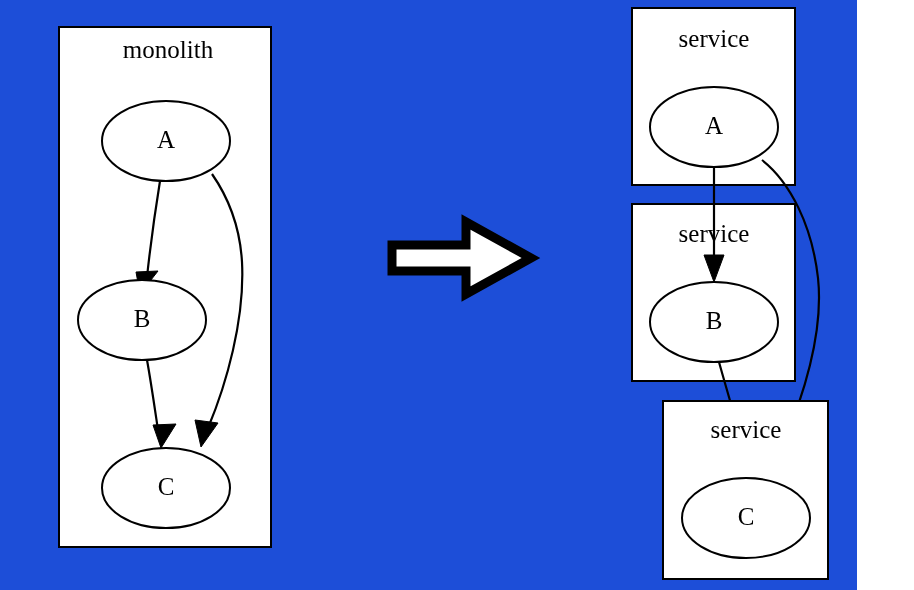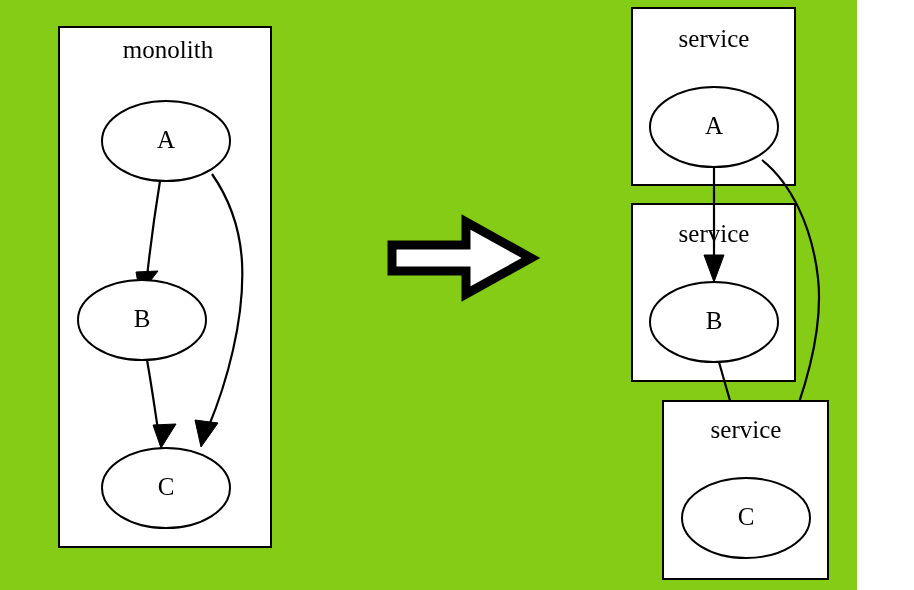--- a/index.html
+++ b/index.html
@@ -10,21 +10,21 @@
   body {
     width: 914px;
     height: 590px;
     font-family: "Liberation Serif", "DejaVu Serif", serif;
     overflow: hidden;
   }
   #diagram-root {
     position: relative;
     width: 857px;
     height: 590px;
-    background: #84cc16;
+    background: #1d4ed8;
   }
   svg#graph {
     display: block;
     width: 914px;
     height: 590px;
   }
   .cluster-box {
     fill: #ffffff;
     stroke: #000000;
     stroke-width: 2;

